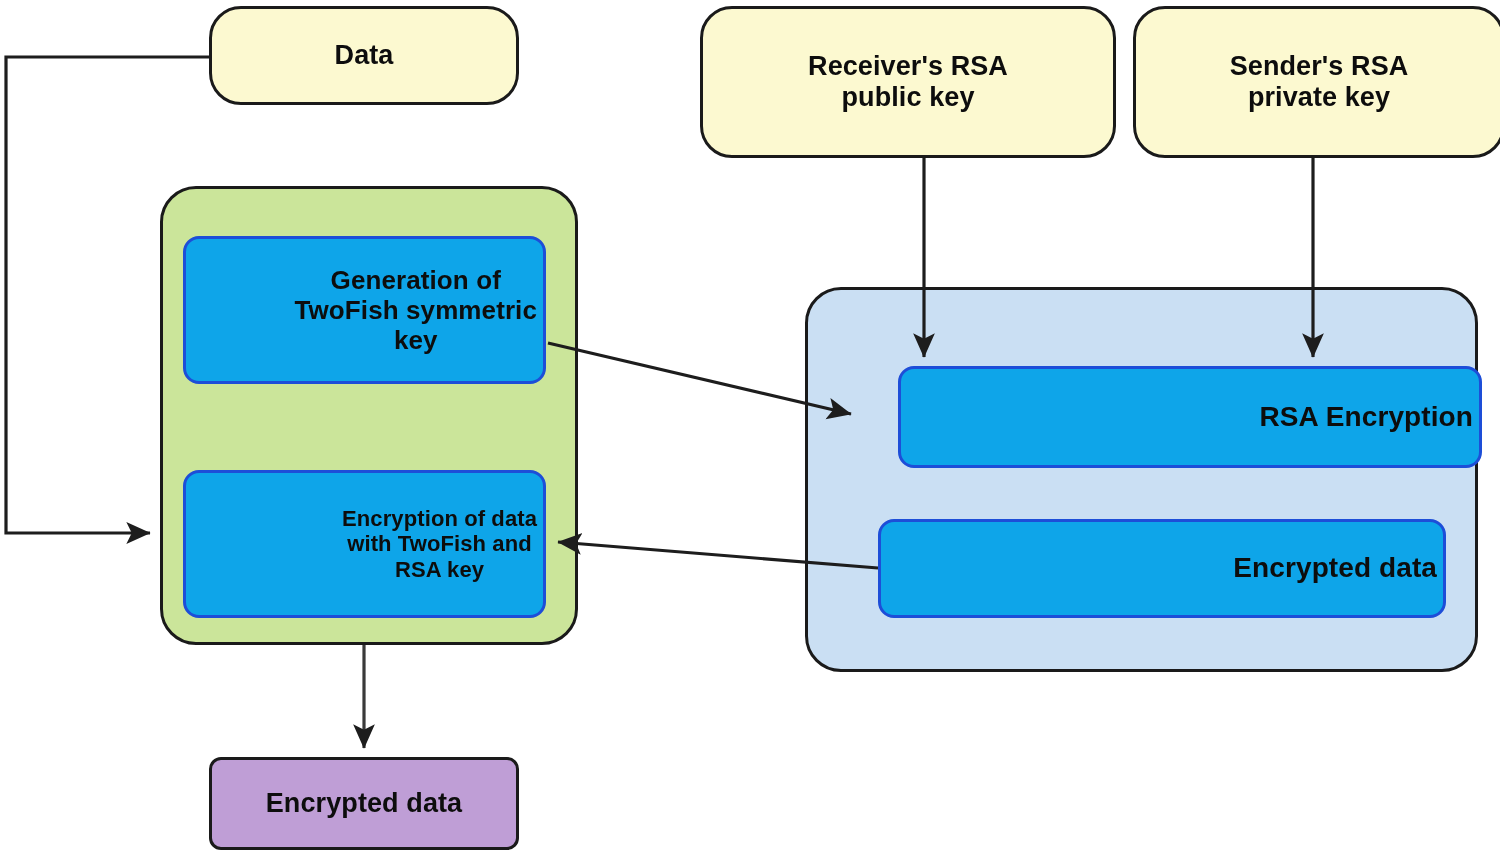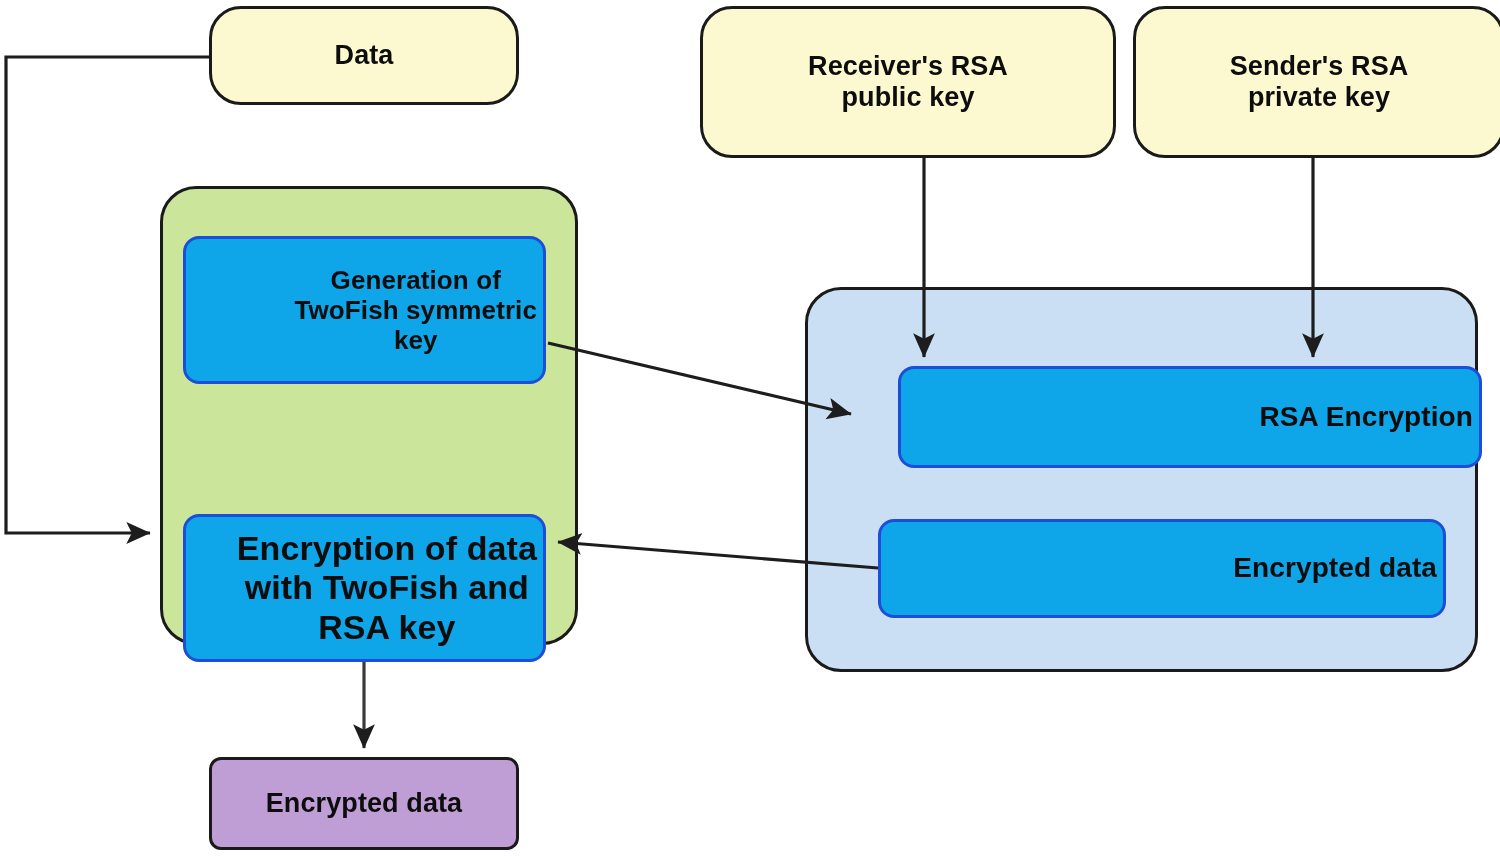--- a/index.html
+++ b/index.html
@@ -63,21 +63,21 @@
     background: #bf9ed6;
     border: 3px solid #1a1a1a;
     border-radius: 12px;
   }
   
   #node-data          { left: 209px; top: 6px;   width: 310px; height: 99px;  font-size: 27px; }
   #node-receiver-key  { left: 700px; top: 6px;   width: 416px; height: 152px; font-size: 27px; }
   #node-sender-key    { left: 1133px; top: 6px;  width: 372px; height: 152px; font-size: 27px; }
   #group-twofish      { left: 160px; top: 186px; width: 418px; height: 459px; }
   #node-gen-key       { left: 183px; top: 236px; width: 363px; height: 148px; font-size: 26px; }
-  #node-encrypt-data  { left: 183px; top: 470px; width: 363px; height: 148px; font-size: 34px; margin-top: 44px; }
+  #node-encrypt-data  { left: 183px; top: 470px; width: 363px; height: 148px; font-size: 22px; }
   #group-rsa          { left: 805px; top: 287px; width: 673px; height: 385px; }
   #node-rsa-encrypt   { left: 862px; top: 366px; width: 584px; height: 102px; font-size: 28px; margin-left: 36px; }
   #node-rsa-encdata   { left: 878px; top: 519px; width: 568px; height: 99px;  font-size: 28px; }
   #node-output        { left: 209px; top: 757px; width: 310px; height: 93px;  font-size: 27px; }
 
   #edges {
     position: absolute;
     left: 0; top: 0;
     width: 1500px;
     height: 858px;

